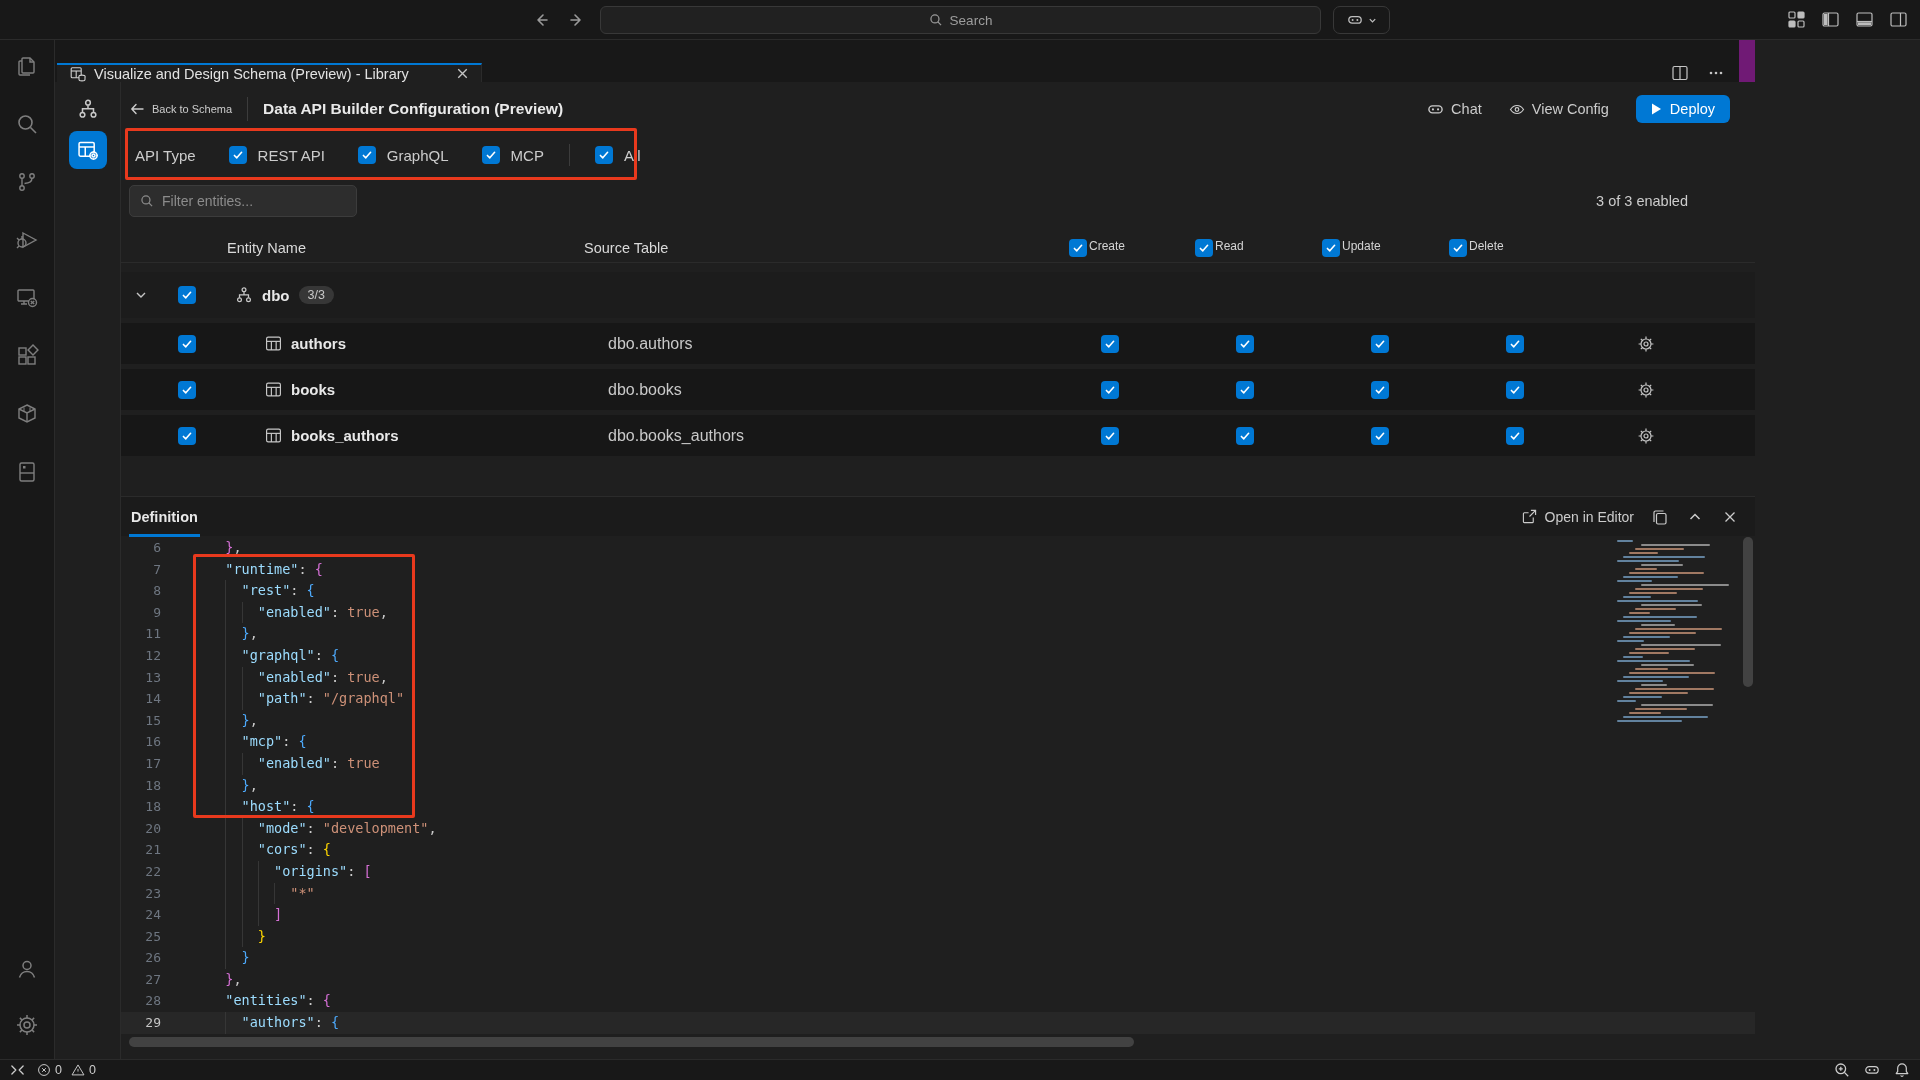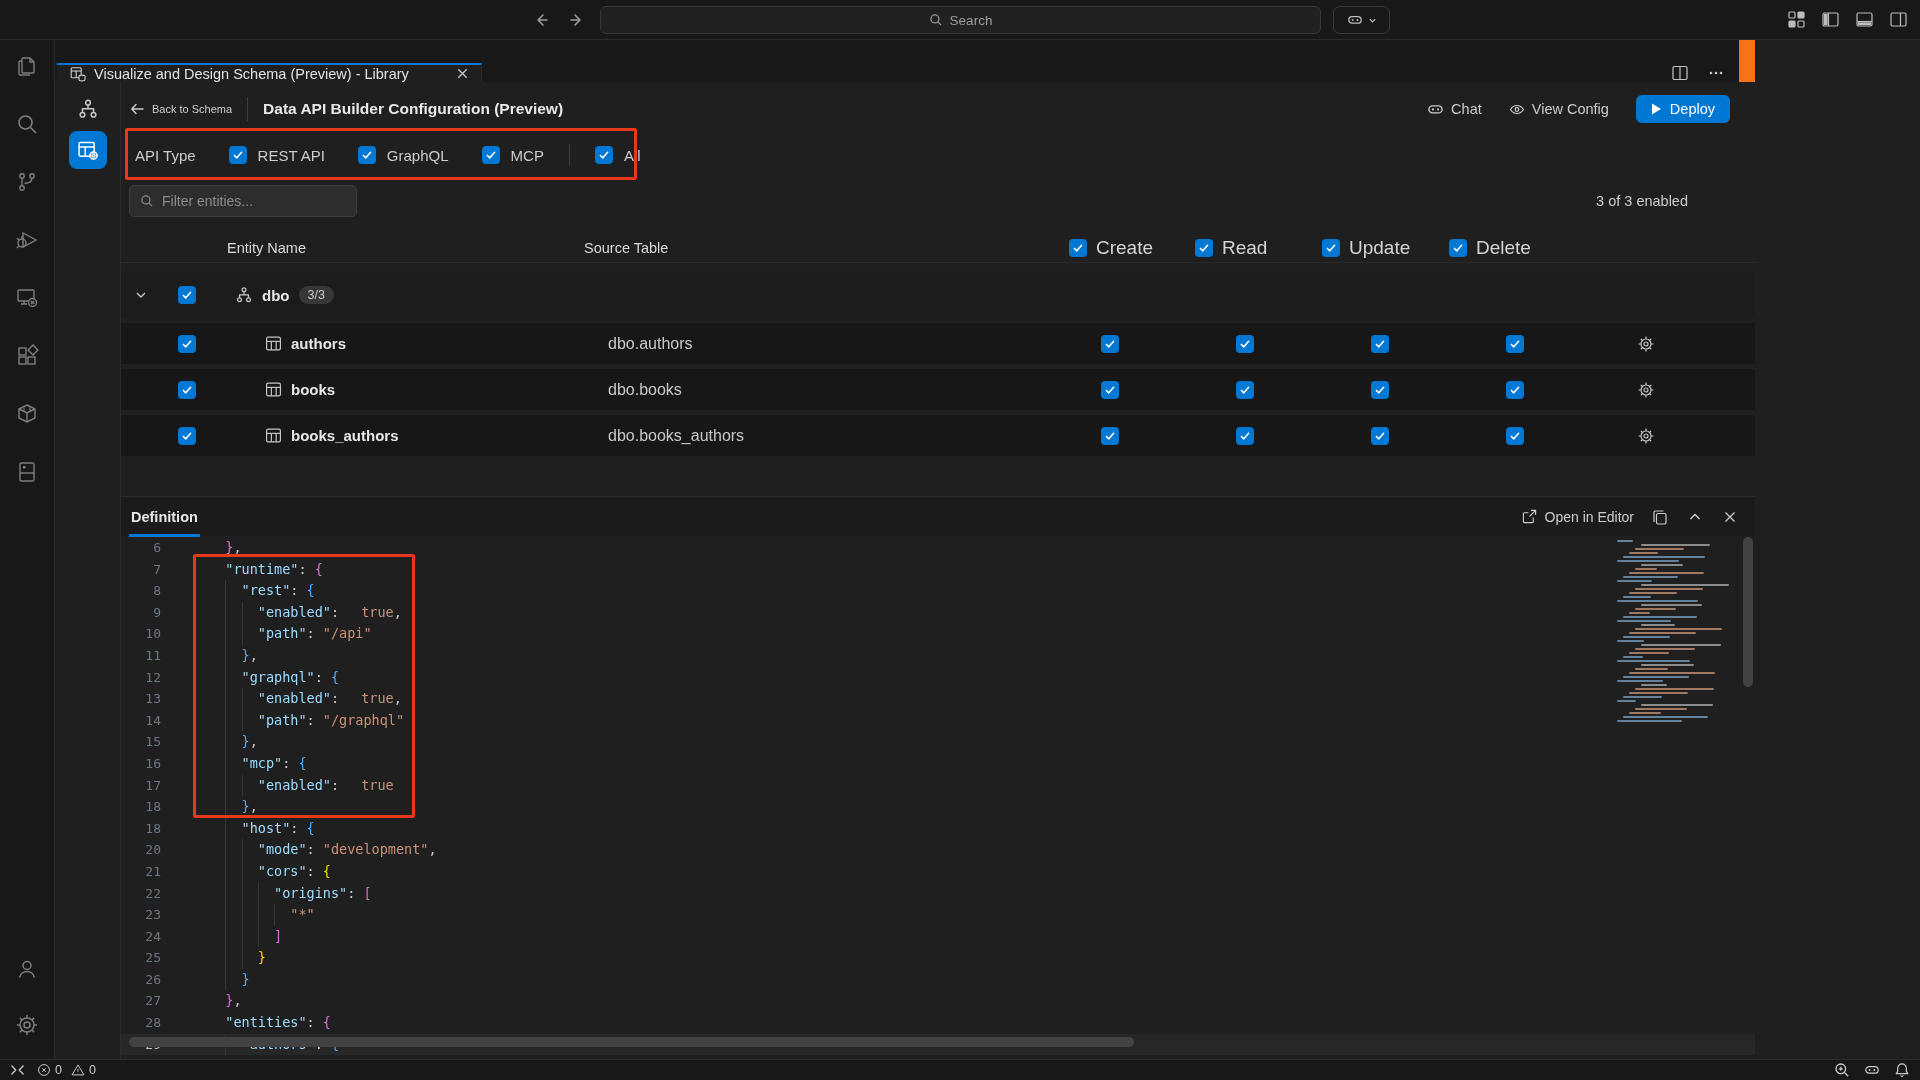--- a/index.html
+++ b/index.html
@@ -1,18 +1,18 @@
 <!DOCTYPE html>
 <html><head>
 <meta charset="utf-8">
 <style>
   * { margin:0; padding:0; box-sizing:border-box; }
   html,body { width:1920px; height:1080px; background:#1f1f1f; overflow:hidden;
     font-family:"Liberation Sans", sans-serif; }
-  #app { position:relative; width:1755px; height:1080px; background:#f97316; }
+  #app { position:relative; width:1755px; height:1080px; background:#701a75; }
   svg { display:block; }
 
   
   .titlebar { position:absolute; left:0; top:0; width:1920px; height:40px; background:#181818; border-bottom:1px solid #2b2b2b; }
   .nav-arrow { position:absolute; top:10px; width:20px; height:20px; cursor:pointer; }
   .nav-back { left:532px; } .nav-fwd { left:566px; }
   .searchbox { position:absolute; left:600px; top:6px; width:721px; height:28px; background:#212121;
     border:1px solid #383838; border-radius:6px; display:flex; align-items:center; justify-content:center;
     gap:7px; color:#9d9d9d; font-size:13.5px; cursor:text; }
   .copilot-btn { position:absolute; left:1333px; top:6px; width:57px; height:28px; border:1px solid #383838;
@@ -71,21 +71,21 @@
   .filter-input input { flex:1; background:transparent; border:none; outline:none; color:#cccccc;
     font-size:14px; font-family:inherit; }
   .filter-input input::placeholder { color:#8c8c8c; }
   .enabled-summary { margin-left:auto; margin-right:67px; color:#cccccc; font-size:14.5px; }
 
   
   .grid { display:grid; grid-template-columns:40px 36px 387px 431px 126px 127px 127px 127px 120px 1fr; align-items:center; }
   .thead { margin-top:16px; height:30px; border-bottom:1px solid #2b2b2b; }
   .thead .hname { padding-left:30px; color:#d9d9d9; font-size:14.5px; }
   .thead .hsrc { color:#d9d9d9; font-size:14.5px; }
-  .crud-h { display:flex; align-items:center; gap:9px; color:#d4d4d4; font-size:19px; }
+  .crud-h { display:flex; align-items:flex-start; gap:2px; color:#d4d4d4; font-size:12px; }
   .crud-h .cb { margin-left:54px; }
   .trow { height:41px; margin-top:5px; background:#171717;gap:8px; }
   .trow.group { height:46px; margin-top:9px; background:#1c1c1c; }
   .cell.center { display:flex; justify-content:center; }
   .namecell { display:flex; align-items:center; gap:9px; }
   .gname { padding-left:22px; }
   .ename { padding-left:52px; }
   .gtitle, .etitle { font-weight:bold; font-size:15px; color:#e8e8e8; }
   .badge { background:#373737; color:#c8c8c8; font-size:12.5px; border-radius:9px; padding:2px 9px; }
   .src { color:#c9c9c9; font-size:16px; }
@@ -106,21 +106,21 @@
   .def-actions .icobtn { width:18px; height:18px; cursor:pointer; }
 
   .code { position:absolute; left:0; right:0; top:40px; bottom:0; overflow:hidden;
     font-family:"DejaVu Sans Mono", monospace; font-size:13.5px; line-height:21.6px; padding-top:1px; }
   .code-line { display:flex; height:21.6px; }
   .code-line.cur { background:#272727; }
   .ln { flex:none; width:40px; text-align:right; margin-right:48px; color:#6e7681; font-size:13px; }
   .code-line.cur .ln { color:#c6c6c6; }
   .lc { position:relative; white-space:pre; }
   .guide { position:absolute; top:0; bottom:0; width:1px; background:#363636; }
-  .tk-k { color:#9cdcfe; } .tk-s { color:#ce9178; } .tk-b { color:#ce9178;margin-left:14px; } .tk-p { color:#cccccc; }
+  .tk-k { color:#9cdcfe; } .tk-s { color:#ce9178; } .tk-b { color:#ce9178; } .tk-p { color:#cccccc; }
   .tk-bp { color:#d670d6; } .tk-bb { color:#4daafc; } .tk-by { color:#e5c07b; color:#ffd700; }
   .tk-ws { color:#cccccc; }
 
   .code-annotation { left:72px; top:58px; width:222px; height:264px; }
 
   .minimap { position:absolute; right:25px; top:44px; width:113px; display:flex; flex-direction:column; }
   .minimap i { display:block; height:2px; margin-bottom:2px; border-radius:1px; opacity:.85; }
   .vscroll { position:absolute; right:2px; top:41px; width:10px; height:150px; background:#424242; border-radius:5px; cursor:pointer; }
   .hscroll { position:absolute; left:8px; bottom:12px; width:1005px; height:10px; background:#424242; border-radius:5px; cursor:pointer; }
 
@@ -736,24 +736,20 @@
               <span class="ln">7</span>
               <span class="lc"><span class="tk-ws">  </span><span class="tk-k">"runtime"</span><span class="tk-p">: </span><span class="tk-bp">{</span></span>
             </div>
             <div class="code-line">
               <span class="ln">8</span>
               <span class="lc"><i class="guide" style="left:2ch"></i><span class="tk-ws">    </span><span class="tk-k">"rest"</span><span class="tk-p">: </span><span class="tk-bb">{</span></span>
             </div>
             <div class="code-line">
               <span class="ln">9</span>
               <span class="lc"><i class="guide" style="left:2ch"></i><i class="guide" style="left:4ch"></i><span class="tk-ws">      </span><span class="tk-k">"enabled"</span><span class="tk-p">: </span><span class="tk-b">true</span><span class="tk-p">,</span></span>
-            </div>
-            <div class="code-line">
-              <span class="ln">10</span>
-              <span class="lc"><i class="guide" style="left:2ch"></i><i class="guide" style="left:4ch"></i><span class="tk-ws">      </span><span class="tk-k">"path"</span><span class="tk-p">: </span><span class="tk-s">"/api"</span></span>
             </div>
             <div class="code-line">
               <span class="ln">11</span>
               <span class="lc"><i class="guide" style="left:2ch"></i><span class="tk-ws">    </span><span class="tk-bb">}</span><span class="tk-p">,</span></span>
             </div>
             <div class="code-line">
               <span class="ln">12</span>
               <span class="lc"><i class="guide" style="left:2ch"></i><span class="tk-ws">    </span><span class="tk-k">"graphql"</span><span class="tk-p">: </span><span class="tk-bb">{</span></span>
             </div>
             <div class="code-line">

